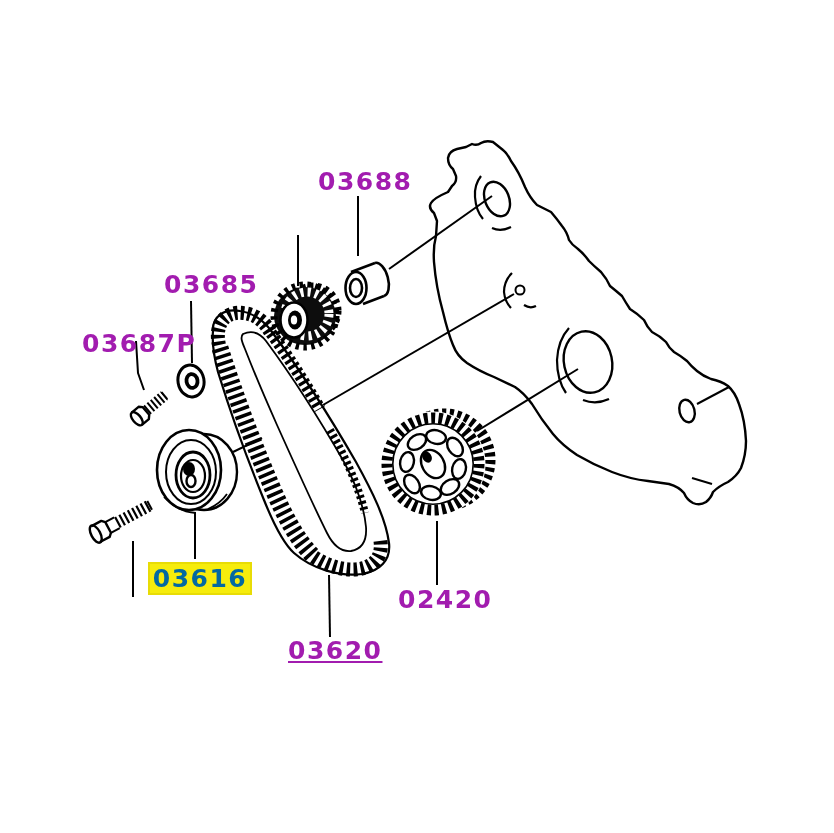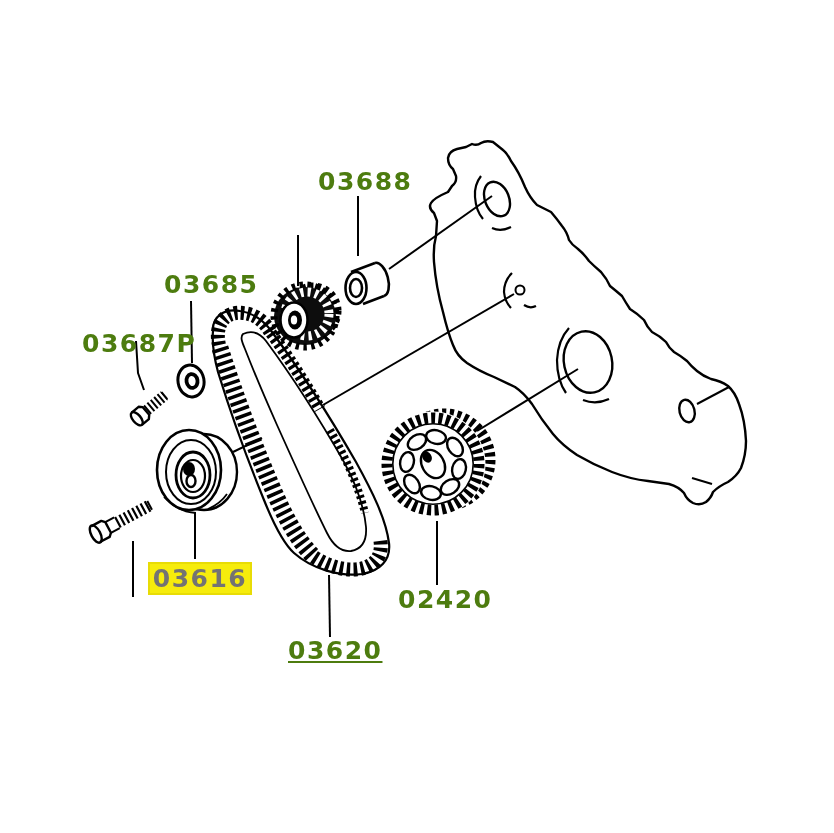--- a/index.html
+++ b/index.html
@@ -1,24 +1,24 @@
 <!DOCTYPE html>
 <html><head>
 <meta charset="utf-8">
 <style>
   html,body{margin:0;padding:0;background:#ffffff;}
   #page{position:relative;width:834px;height:833px;background:#ffffff;overflow:hidden;
         font-family:"DejaVu Sans","Liberation Sans",sans-serif;}
   #art{position:absolute;left:0;top:0;}
   .part-label{position:absolute;font-size:25px;font-weight:bold;letter-spacing:1.5px;
-              line-height:25px;color:#4d7c0f;white-space:nowrap;}
+              line-height:25px;color:#a21caf;white-space:nowrap;}
   .highlight-box{position:absolute;left:148px;top:562px;width:104px;height:33px;
                  background:#f6ec0c;border:2px solid #e8dc06;box-sizing:border-box;
                  display:flex;align-items:center;justify-content:center;}
-  .highlight-box .part-label{position:static;color:#737373;}
+  .highlight-box .part-label{position:static;color:#0369a1;}
 </style>
 </head>
 <body>
 
 <div id="page">
 
   <svg id="art" width="834" height="833" viewBox="0 0 834 833" fill="none" stroke="#000" stroke-linecap="butt" stroke-linejoin="round">
 
     <g>
       <path stroke-width="2.4" d="

